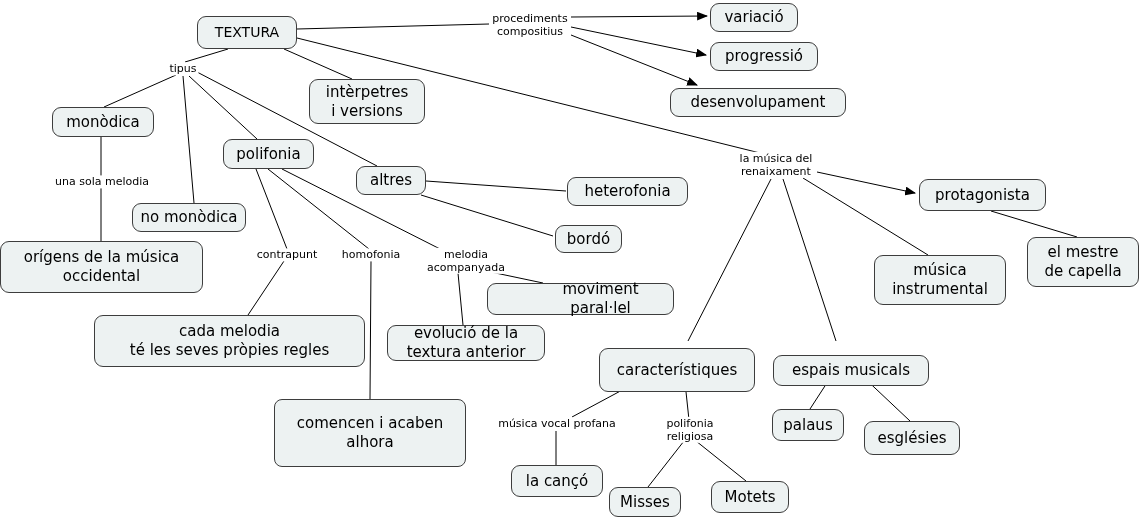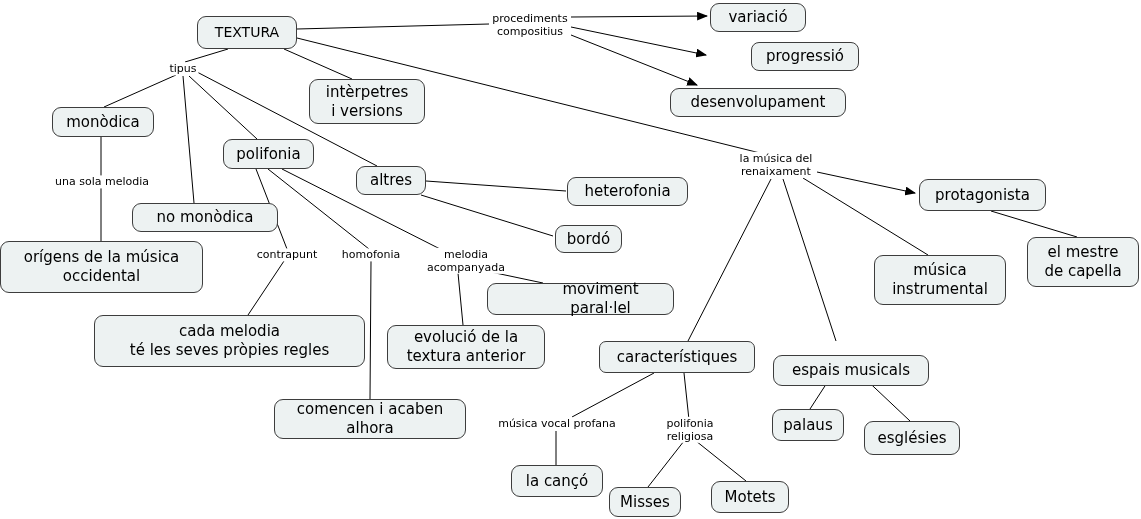--- a/index.html
+++ b/index.html
@@ -93,45 +93,45 @@
     <div class="link-label" style="left: 287px; top: 255px;">contrapunt</div>
     <div class="link-label" style="left: 371px; top: 255px;">homofonia</div>
     <div class="link-label" style="left: 466px; top: 261px;">melodia
 acompanyada</div>
     <div class="link-label" style="left: 776px; top: 165px;">la música del
 renaixament</div>
     <div class="link-label" style="left: 557px; top: 424px;">música vocal profana</div>
     <div class="link-label" style="left: 690px; top: 430px;">polifonia
 religiosa</div>
     <div class="node" style="left: 197px; top: 16px; width: 100px; height: 33px; font-size: 14px;">TEXTURA</div>
-    <div class="node" style="left: 710px; top: 3px; width: 96px; height: 29px;">variació</div>
-    <div class="node" style="left: 751px; top: 42px; width: 108px; height: 29px; border-radius: 8px;">progressió</div>
+    <div class="node" style="left: 710px; top: 3px; width: 88px; height: 29px;">variació</div>
+    <div class="node" style="left: 710px; top: 42px; width: 108px; height: 29px;">progressió</div>
     <div class="node" style="left: 670px; top: 88px; width: 176px; height: 29px;">desenvolupament</div>
     <div class="node" style="left: 309px; top: 79px; width: 116px; height: 45px;">intèrpetres
 i versions</div>
     <div class="node" style="left: 52px; top: 107px; width: 102px; height: 30px;">monòdica</div>
     <div class="node" style="left: 223px; top: 139px; width: 91px; height: 30px;">polifonia</div>
     <div class="node" style="left: 356px; top: 166px; width: 70px; height: 29px;">altres</div>
     <div class="node" style="left: 567px; top: 177px; width: 121px; height: 29px;">heterofonia</div>
     <div class="node" style="left: 555px; top: 225px; width: 67px; height: 28px;">bordó</div>
-    <div class="node" style="left: 132px; top: 203px; width: 146px; height: 29px;">no monòdica</div>
+    <div class="node" style="left: 132px; top: 203px; width: 114px; height: 29px;">no monòdica</div>
     <div class="node" style="left: 0px; top: 241px; width: 203px; height: 52px;">orígens de la música
 occidental</div>
     <div class="node" style="left: 919px; top: 179px; width: 127px; height: 32px;">protagonista</div>
     <div class="node" style="left: 1027px; top: 237px; width: 112px; height: 50px;">el mestre
 de capella</div>
     <div class="node" style="left: 874px; top: 255px; width: 132px; height: 50px;">música
 instrumental</div>
     <div class="node" style="left: 487px; top: 283px; width: 187px; height: 32px; padding-left: 44px;">moviment paral·lel</div>
     <div class="node" style="left: 94px; top: 315px; width: 271px; height: 52px;">cada melodia
 té les seves pròpies regles</div>
-    <div class="node" style="left: 387px; top: 325px; width: 158px; height: 44px;">evolució de la
+    <div class="node" style="left: 387px; top: 325px; width: 158px; height: 36px;">evolució de la
 textura anterior</div>
-    <div class="node" style="left: 599px; top: 341px; width: 156px; height: 32px; border-radius: 7px;">característiques</div>
+    <div class="node" style="left: 599px; top: 348px; width: 156px; height: 44px;">característiques</div>
     <div class="node" style="left: 773px; top: 355px; width: 156px; height: 31px;">espais musicals</div>
-    <div class="node" style="left: 274px; top: 399px; width: 192px; height: 40px;">comencen i acaben
+    <div class="node" style="left: 274px; top: 399px; width: 192px; height: 68px; border-radius: 8px;">comencen i acaben
 alhora</div>
     <div class="node" style="left: 772px; top: 409px; width: 72px; height: 32px;">palaus</div>
     <div class="node" style="left: 864px; top: 421px; width: 96px; height: 34px;">esglésies</div>
     <div class="node" style="left: 511px; top: 465px; width: 92px; height: 32px;">la cançó</div>
     <div class="node" style="left: 609px; top: 487px; width: 72px; height: 30px;">Misses</div>
     <div class="node" style="left: 711px; top: 481px; width: 78px; height: 32px;">Motets</div>
   </div>
 
 </body></html>

